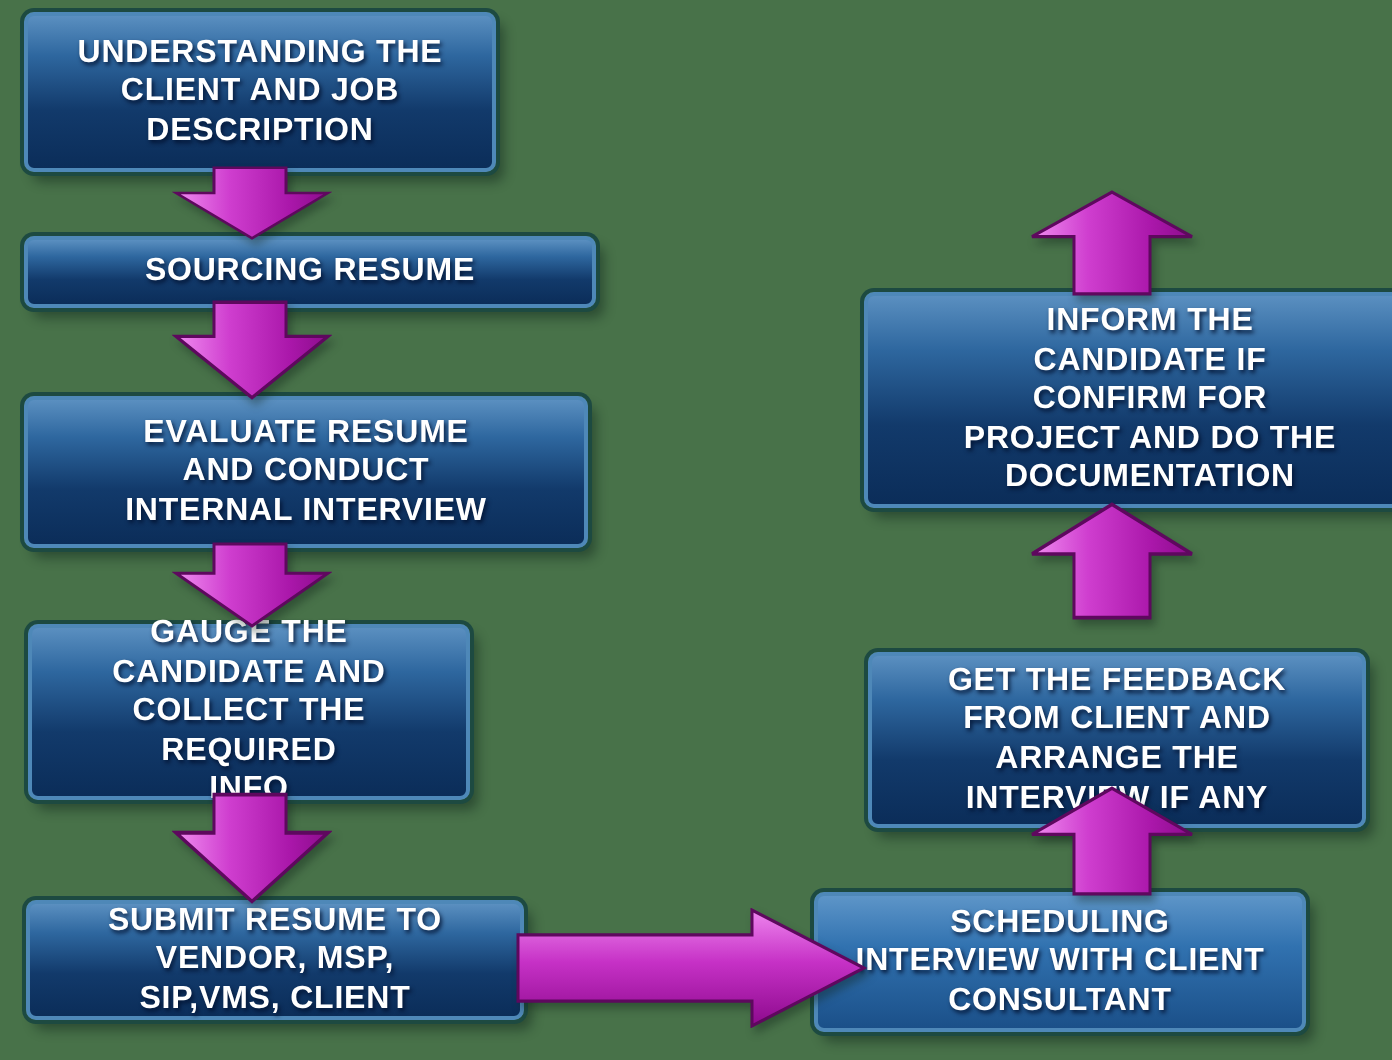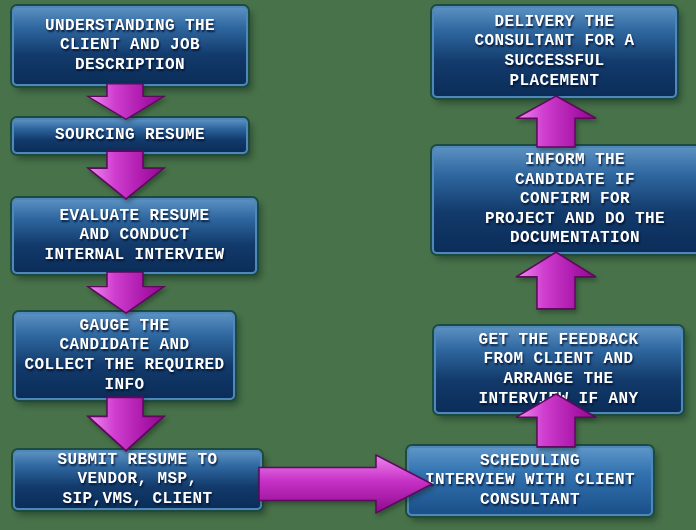--- a/index.html
+++ b/index.html
@@ -23,29 +23,28 @@
     justify-content: center;
     text-align: center;
     color: #ffffff;
     font-weight: bold;
     font-size: 16px;
     line-height: 1.22;
     letter-spacing: 0.4px;
     white-space: pre-line;
     text-shadow: 1px 1.5px 2px rgba(0,15,45,0.85);
     padding: 12px 6px;
-    font-family: Liberation Mono, monospace;
   }
   .step-box.light {
     background: linear-gradient(180deg, #5d95c8 0%, #3172b0 38%, #1b5089 100%);
   }
   
   #box-understanding { left: 12px;  top: 6px;   width: 236px; height: 80px; }
-  #box-sourcing      { left: 12px;  top: 118px; width: 236px; height: 36px; }
-  #box-evaluate      { left: 12px;  top: 198px; width: 245px; height: 76px; }
+  #box-sourcing      { left: 12px;  top: 118px; width: 286px; height: 36px; }
+  #box-evaluate      { left: 12px;  top: 198px; width: 282px; height: 76px; }
   #box-gauge         { left: 14px;  top: 312px; width: 221px; height: 88px; }
   #box-submit        { left: 13px;  top: 450px; width: 249px; height: 60px; }
   
   #box-delivery      { left: 432px; top: 6px;   width: 245px; height: 92px; }
   #box-inform        { left: 432px; top: 146px; width: 286px; height: 108px; }
   #box-feedback      { left: 434px; top: 326px; width: 249px; height: 88px; }
   #box-scheduling    { left: 407px; top: 446px; width: 246px; height: 70px; }
 
   .arrow {
     position: absolute;
@@ -102,24 +101,20 @@
 CONSULTANT</div>
   <div class="step-box" id="box-feedback">GET THE FEEDBACK
 FROM CLIENT AND
 ARRANGE THE
 INTERVIEW IF ANY</div>
   <div class="step-box" id="box-inform">INFORM THE
 CANDIDATE IF
 CONFIRM FOR
 PROJECT AND DO THE
 DOCUMENTATION</div>
-  <div class="step-box" id="box-delivery">DELIVERY THE
-CONSULTANT FOR A
-SUCCESSFUL
-PLACEMENT</div>
 
   <div class="arrow" id="arrow-d1">
     <svg viewBox="0 0 80 44" preserveAspectRatio="none">
       <polygon points="21,1 57,1 57,16 78,16 40,43 2,16 21,16" fill="url(#gradMagV)" stroke="#5e085e" stroke-width="1.5"></polygon>
     </svg>
   </div>
   <div class="arrow" id="arrow-d2">
     <svg viewBox="0 0 80 44" preserveAspectRatio="none">
       <polygon points="21,1 57,1 57,16 78,16 40,43 2,16 21,16" fill="url(#gradMagV)" stroke="#5e085e" stroke-width="1.5"></polygon>
     </svg>

